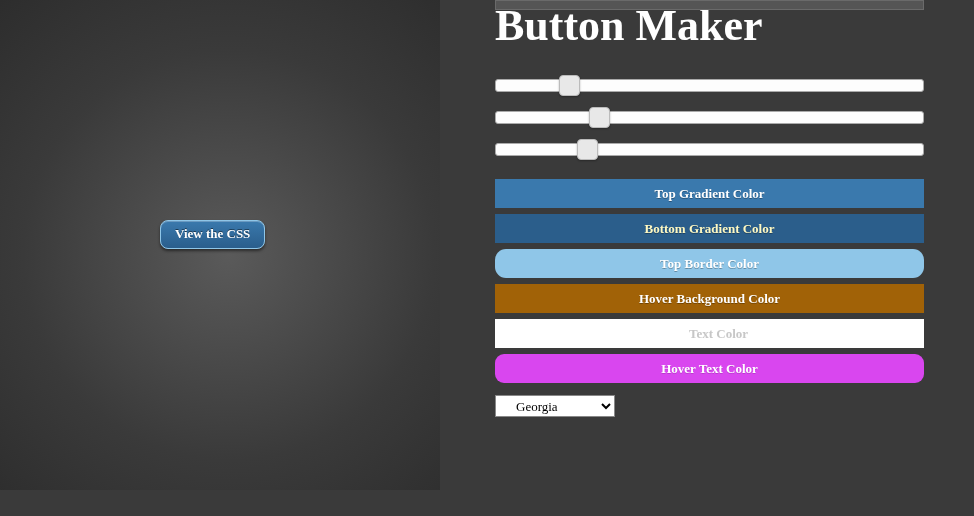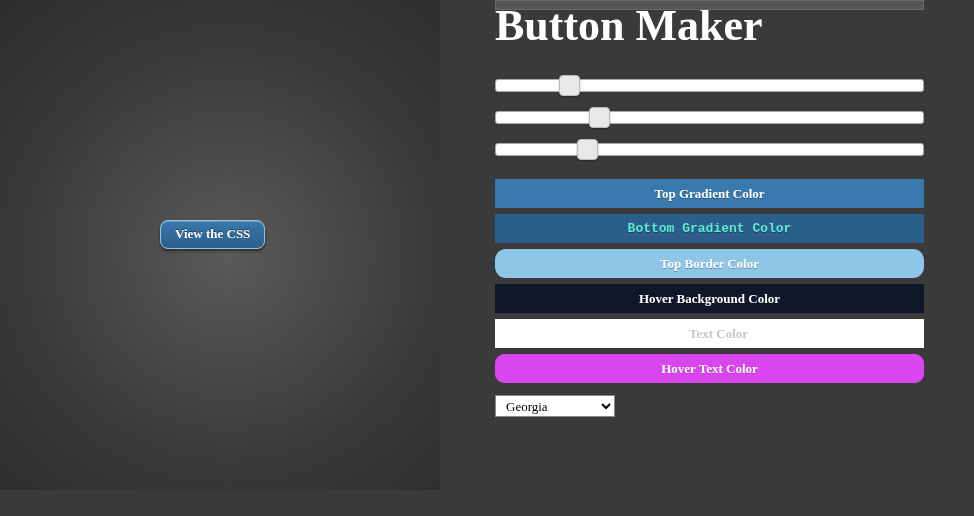--- a/index.html
+++ b/index.html
@@ -83,36 +83,36 @@
     height: 29px;
     margin-bottom: 6px;
     border: none;
     font-family: Georgia, serif;
     font-size: 13px;
     font-weight: bold;
     cursor: pointer;
     text-shadow: 0 1px 0 rgba(0,0,0,0.3);
   }
   .cbtn-0 { background: #3a79ad; color: #fff; }
-  .cbtn-1 { background: #2b5e8b; color: #5eead4; font-family: Liberation Mono, monospace; }
+  .cbtn-1 { background: #2b5e8b; color: #fef9c3; }
   .cbtn-2 { background: #8fc6e8; color: #fff; border-radius: 11px; }
-  .cbtn-3 { background: #0f172a; color: #fff; }
+  .cbtn-3 { background: #a16207; color: #fff; }
   .cbtn-4 { background: #ffffff; color: #c7c7c7; text-shadow: none; padding-left: 18px; }
   .cbtn-5 { background: #d946ef; color: #fff; text-shadow: 0 1px 0 rgba(0,0,0,0.15); border-radius: 9px; }
   .cbtn-6 { background: #1c3f5d; color: #fff; }
 
   .font-select {
     margin-top: 6px;
     width: 120px;
     height: 22px;
     font-family: Georgia, serif;
     font-size: 13px;
     background: #fff;
     border: 1px solid #888;
-    padding: 1px 6px;
+    padding: 1px 16px;
   }
 </style>
 </head>
 <body>
 
 <div class="preview-panel">
   <button class="preview-button">View the CSS</button>
 </div>
 
 <div class="controls-panel">

